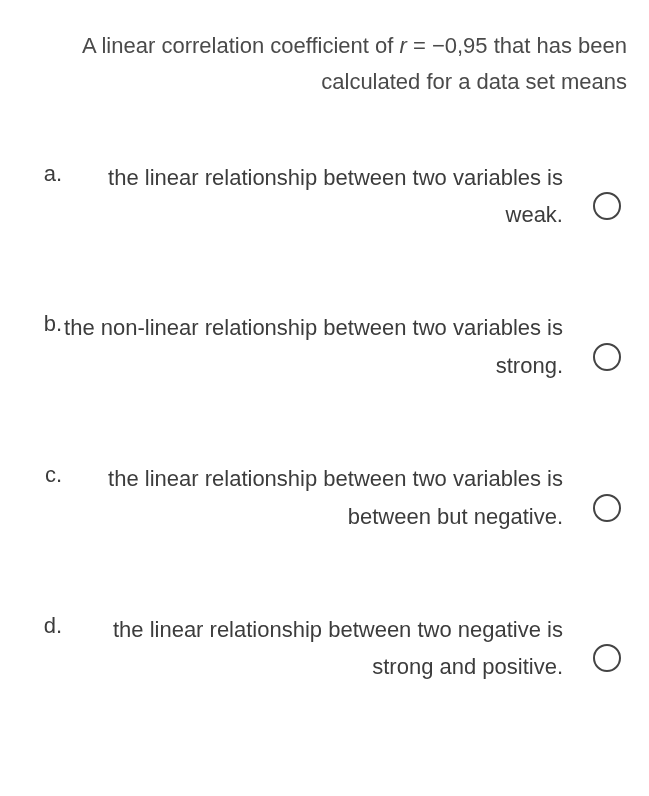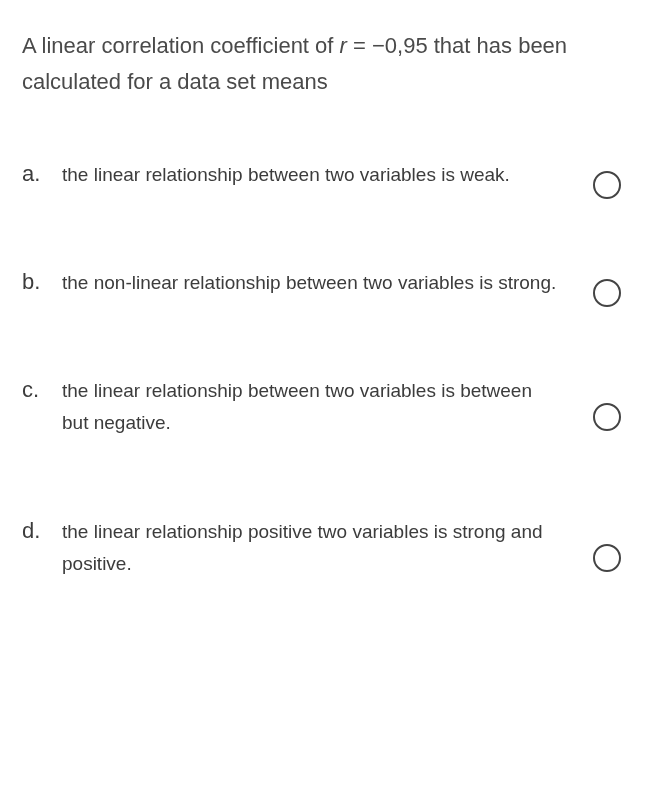--- a/index.html
+++ b/index.html
@@ -1,18 +1,19 @@
 <!DOCTYPE html>
 <html><head>
   <meta charset="utf-8">
   <style>
     * {
       margin: 0;
       padding: 0;
       box-sizing: border-box;
+      text-align: right;
     }
     body {
       width: 649px;
       height: 796px;
       background: #ffffff;
       font-family: Arial, Helvetica, sans-serif;
       color: #3c3c3c;
       padding: 28px 22px;
     }
     .question {
@@ -36,21 +37,21 @@
     }
     .option-letter {
       font-size: 22px;
       color: #3c3c3c;
       width: 40px;
       flex-shrink: 0;
       align-self: flex-start;
       padding-top: 2px;
     }
     .option-text {
-      font-size: 19px;
+      font-size: 22px;
       line-height: 1.7;
       color: #3c3c3c;
       flex: 1;
       padding-right: 64px;
     }
     .radio {
       position: absolute;
       right: 6px;
       top: 50%;
       transform: translateY(-4px);
@@ -81,16 +82,16 @@
     <div class="option-text">the non-linear relationship between two variables is strong.</div>
     <div class="radio"></div>
   </div>
   <div class="option">
     <div class="option-letter">c.</div>
     <div class="option-text">the linear relationship between two variables is between but negative.</div>
     <div class="radio"></div>
   </div>
   <div class="option">
     <div class="option-letter">d.</div>
-    <div class="option-text">the linear relationship positive two variables is strong and positive.</div>
+    <div class="option-text">the linear relationship between two negative is strong and positive.</div>
     <div class="radio"></div>
   </div>
 </div>
 
 </body></html>

